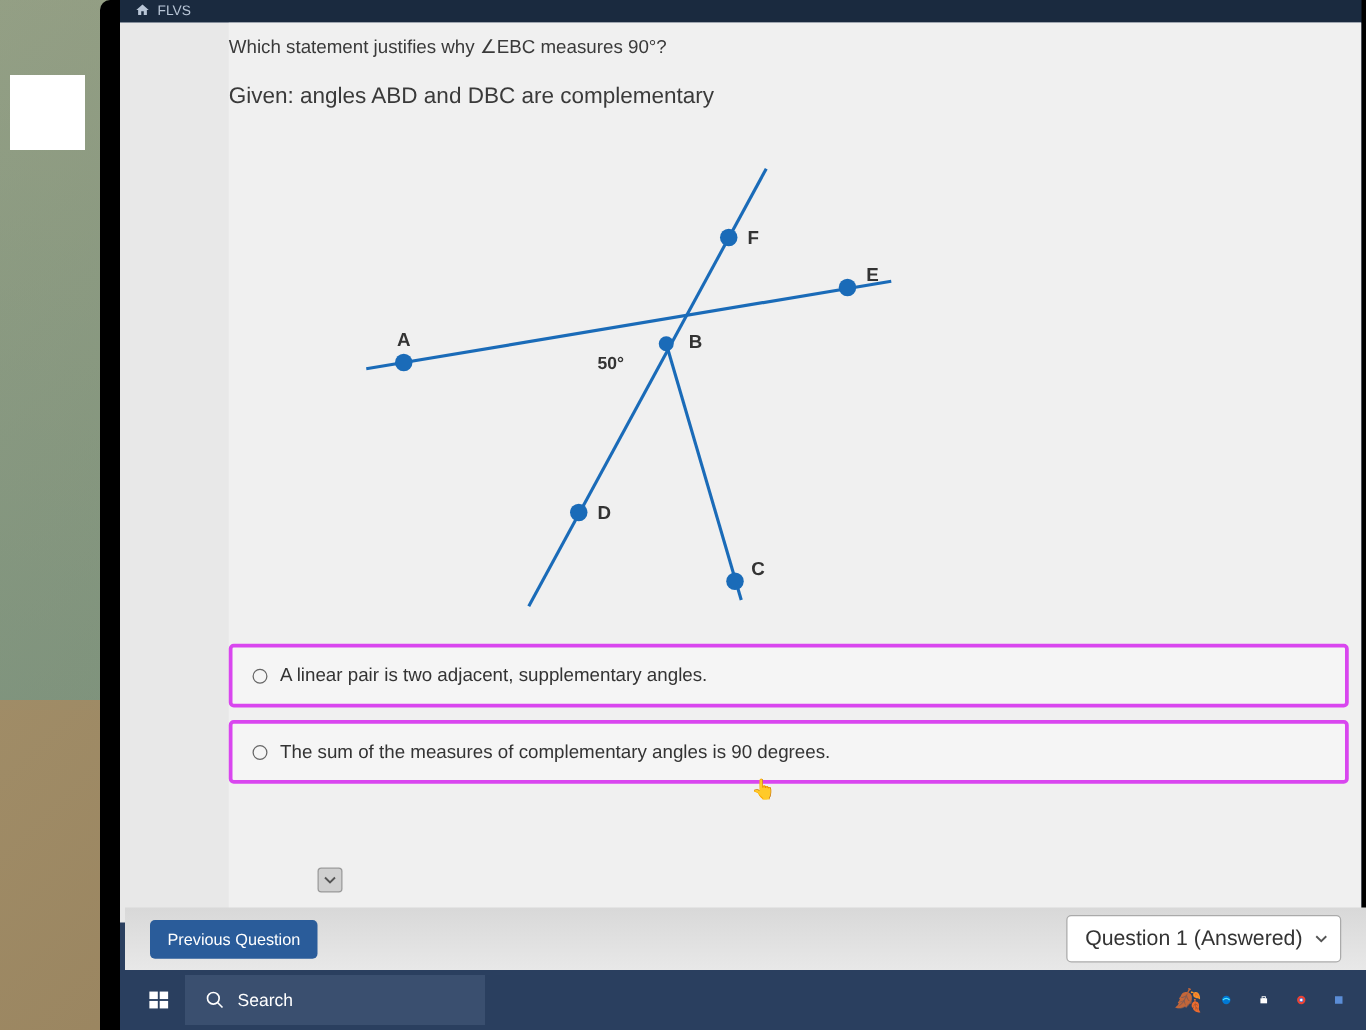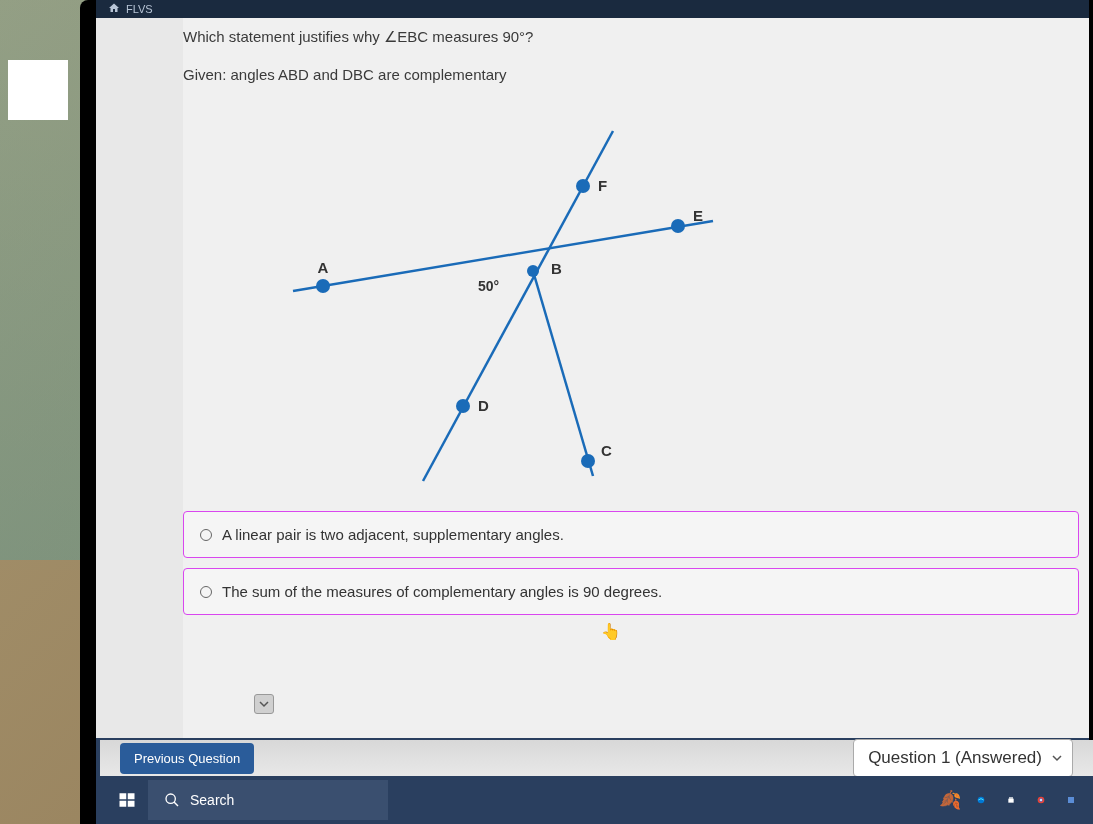--- a/index.html
+++ b/index.html
@@ -9,30 +9,30 @@
     .laptop-edge { position: absolute; left: 80px; top: 0; width: 1013px; height: 824px; background: #000; border-radius: 8px 0 0 0; }
     .screen { position: absolute; left: 96px; top: 0; width: 993px; height: 824px; background: #2a3f5f; }
     
     .top-bar { height: 18px; background: #1a2a3f; color: #b8c5d6; font-size: 11px; padding: 2px 12px; display: flex; align-items: center; }
     .home-icon { color: #b8c5d6; margin-right: 6px; }
     
     .content-area { background: #e8e8e8; height: 720px; position: relative; overflow: hidden; }
     .question-panel { background: #f0f0f0; margin-left: 87px; padding: 10px 0; height: 100%; }
     
     .question-text { color: #3a3a3a; font-size: 15px; padding: 0 20px 12px 0; }
-    .given-text { color: #3a3a3a; font-size: 15px; padding: 0 20px 18px 0; margin-top: 8px; }
+    .given-text { color: #3a3a3a; font-size: 18px; padding: 0 20px 18px 0; margin-top: 8px; }
     
     .diagram-area { position: relative; width: 700px; height: 380px; margin: 10px 0 20px 0; }
     .diagram-svg { width: 100%; height: 100%; }
     
-    .answer-option { background: #f5f5f5; border: 1px solid #d946ef; border-radius: 4px; margin: 10px 10px 10px 0; padding: 14px 16px; display: flex; align-items: center; cursor: pointer; }
+    .answer-option { background: #f5f5f5; border: 3px solid #d946ef; border-radius: 4px; margin: 10px 10px 10px 0; padding: 14px 16px; display: flex; align-items: center; cursor: pointer; }
     .radio-circle { width: 12px; height: 12px; border: 1.5px solid #666; border-radius: 50%; margin-right: 10px; flex-shrink: 0; }
     .answer-text { color: #333; font-size: 15px; }
     
-    .bottom-nav { position: absolute; bottom: 48px; left: 100px; right: 0; height: 36px; background: linear-gradient(180deg, #d8d8d8 0%, #e8e8e8 100%); display: flex; align-items: center; padding: 0 20px; gap: 20px; }
+    .bottom-nav { position: absolute; bottom: 48px; left: 100px; right: 0; height: 50px; background: linear-gradient(180deg, #d8d8d8 0%, #e8e8e8 100%); display: flex; align-items: center; padding: 0 20px; gap: 20px; }
     .prev-btn { background: #2a5c9a; color: #fff; border: none; padding: 8px 14px; border-radius: 4px; font-size: 13px; cursor: pointer; }
     .question-selector { margin-left: auto; background: #fff; border: 1px solid #aaa; border-radius: 4px; padding: 8px 30px 8px 14px; font-size: 17px; color: #333; position: relative; cursor: pointer; }
     .chevron { position: absolute; right: 10px; top: 50%; transform: translateY(-50%); }
     
     .taskbar { position: absolute; bottom: 0; left: 100px; right: 0; height: 48px; background: #2a3f5f; display: flex; align-items: center; padding: 0 8px; gap: 2px; }
     .taskbar-item { height: 40px; display: flex; align-items: center; padding: 0 10px; color: #fff; border-radius: 2px; }
     .win-icon { width: 18px; height: 18px; }
     .search-box { background: #3a4f6f; padding: 0 16px; width: 240px; height: 40px; display: flex; align-items: center; color: #fff; font-size: 14px; gap: 10px; }
     .tb-icon { width: 28px; height: 28px; display: flex; align-items: center; justify-content: center; }
     

